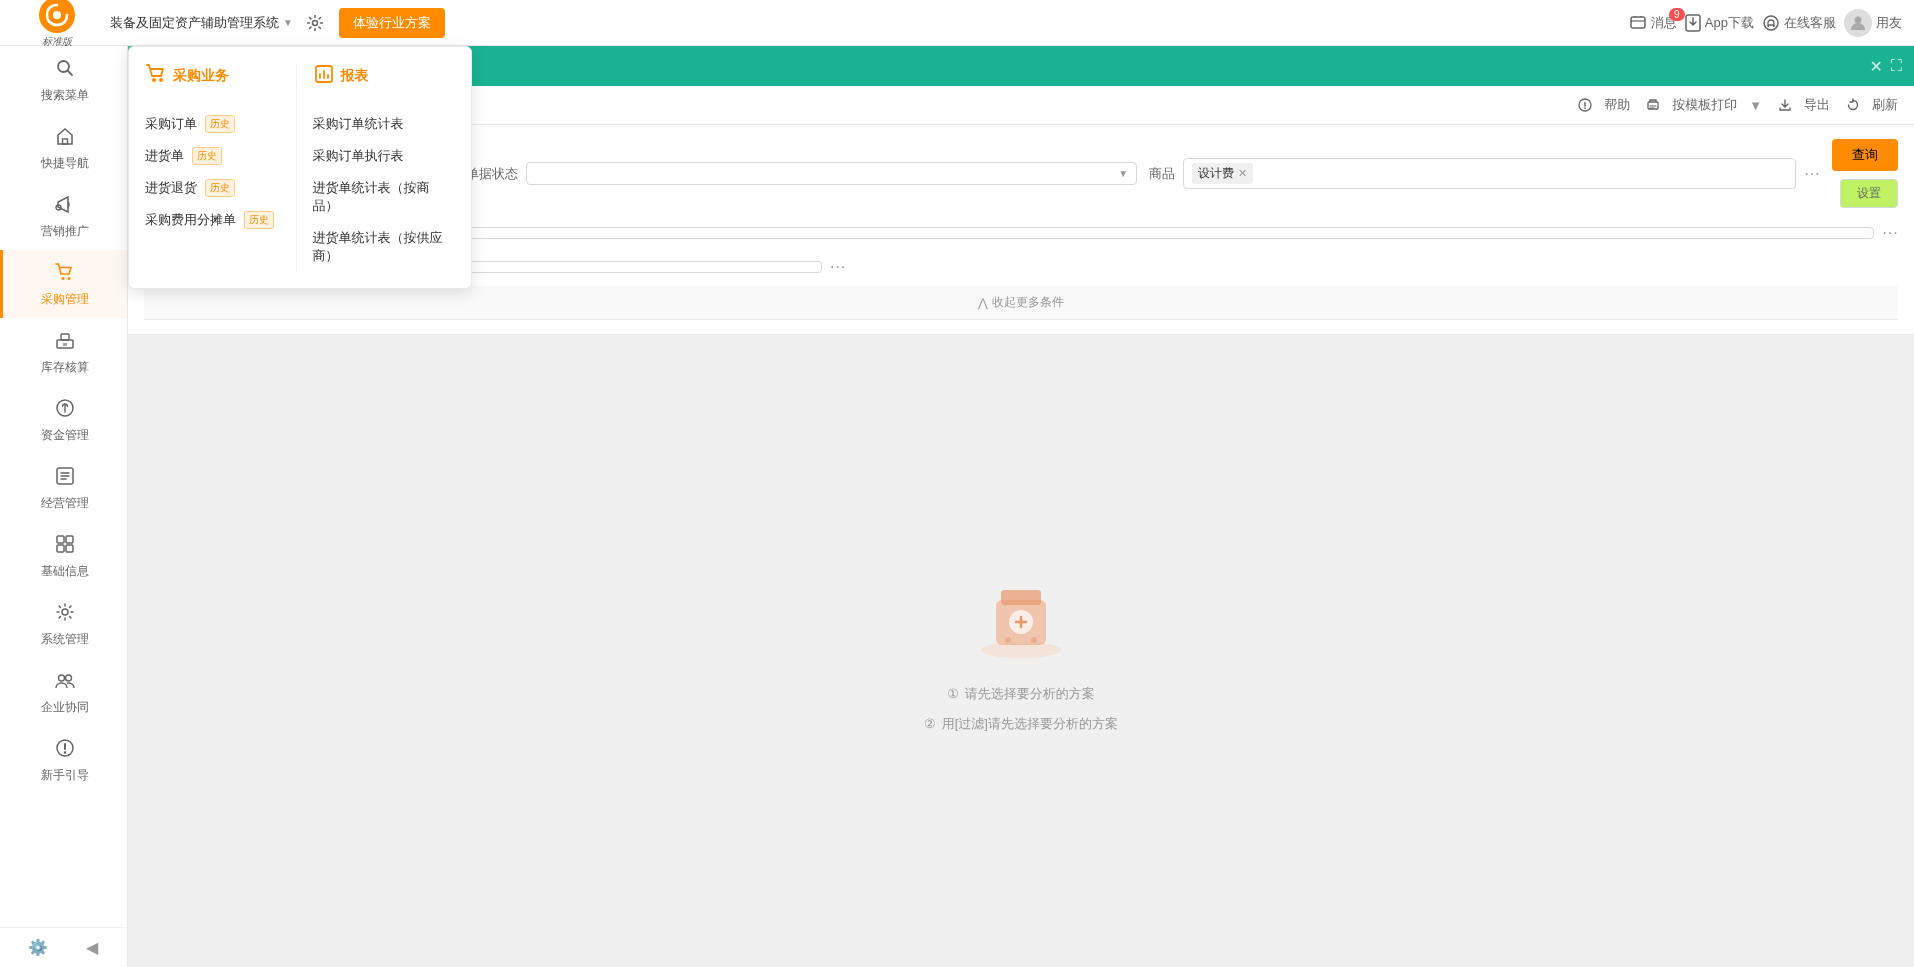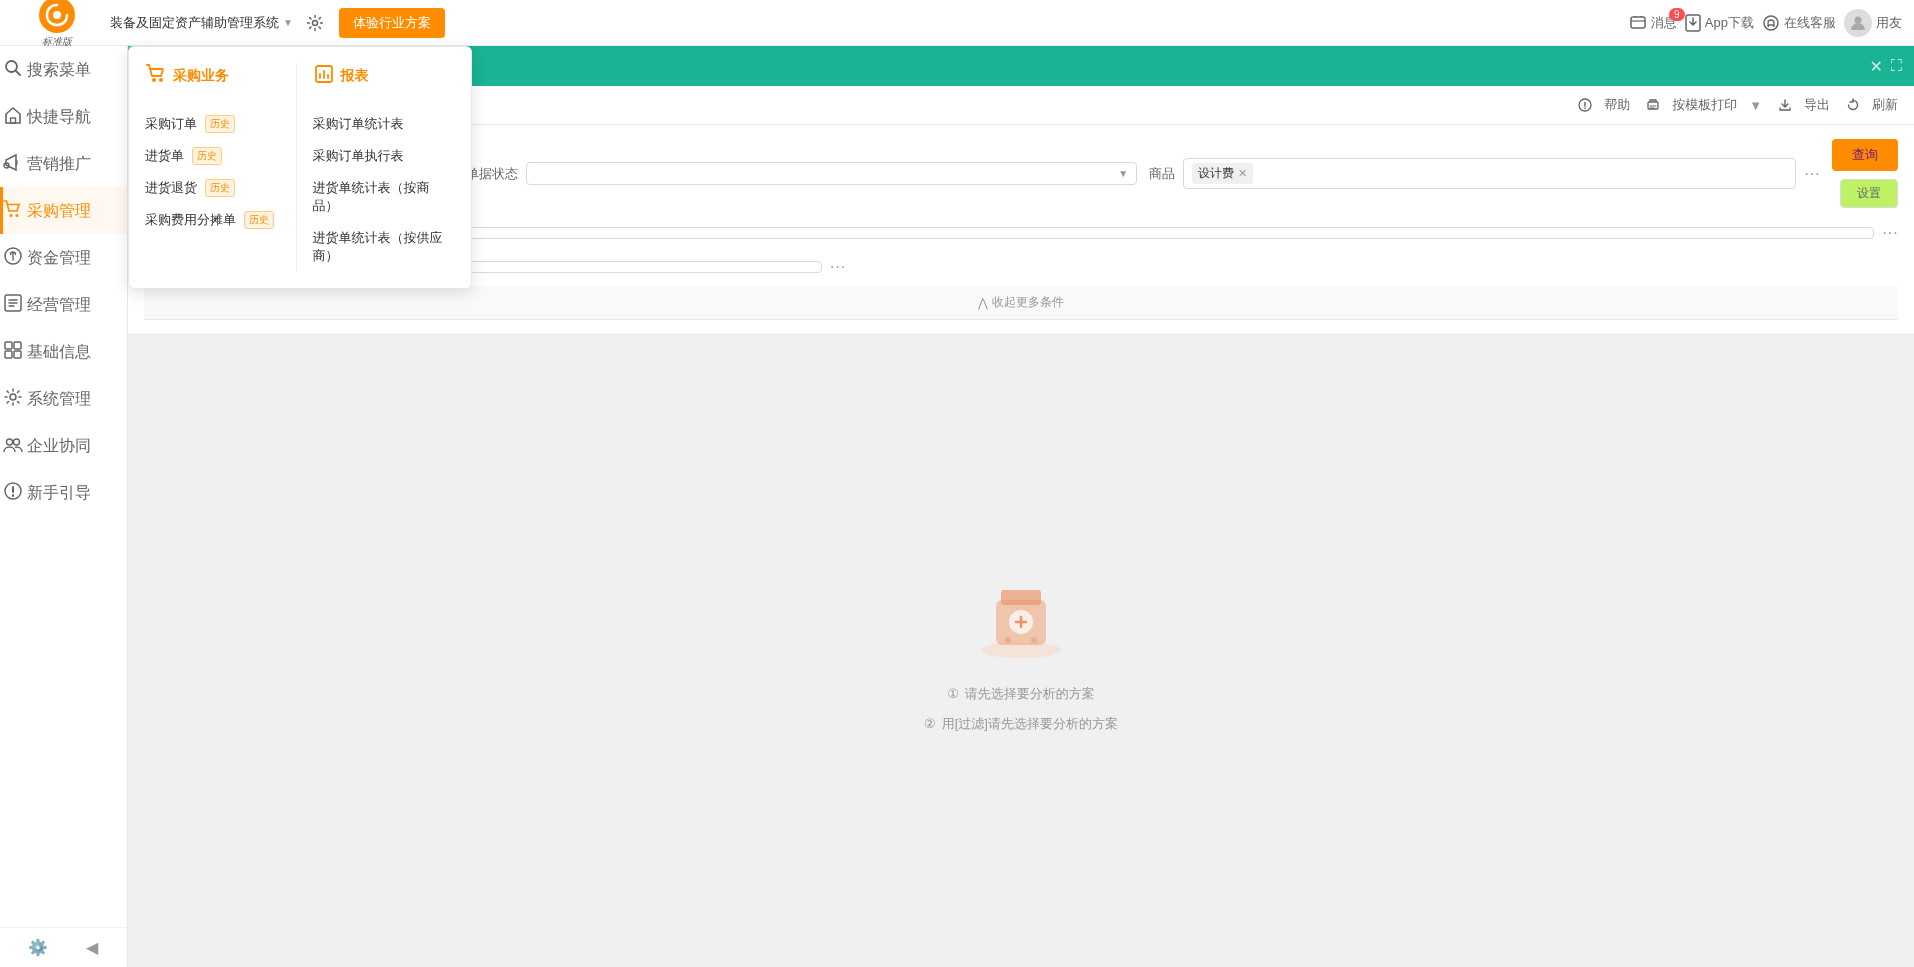--- a/index.html
+++ b/index.html
@@ -21,21 +21,21 @@
     .system-title-dropdown { display: flex; align-items: center; gap: 4px; cursor: pointer; }
     .dropdown-arrow { color: #999; font-size: 10px; }
     .settings-icon { width: 28px; height: 28px; display: flex; align-items: center; justify-content: center; color: #666; cursor: pointer; margin-left: 8px; }
     .industry-btn { background: #ff8c00; color: #fff; border: none; border-radius: 4px; padding: 6px 14px; font-size: 13px; cursor: pointer; margin-left: 10px; }
     .top-bar-right { margin-left: auto; display: flex; align-items: center; gap: 8px; }
     .top-bar-item { display: flex; align-items: center; gap: 4px; color: #666; cursor: pointer; font-size: 13px; position: relative; }
     .badge { background: #ff4d4f; color: #fff; border-radius: 10px; font-size: 10px; padding: 1px 5px; position: absolute; top: -6px; right: -8px; min-width: 16px; text-align: center; }
     .user-avatar { width: 28px; height: 28px; background: #ddd; border-radius: 50%; display: flex; align-items: center; justify-content: center; color: #999; font-size: 16px; }
 
     
-    .sidebar-item { display: flex; align-items: center; padding: 12px 0 10px; cursor: pointer; color: #666; font-size: 16px; gap: 4px; border-left: 3px solid transparent; }
+    .sidebar-item { display: flex; flex-direction: column; align-items: center; padding: 12px 0 10px; cursor: pointer; color: #666; font-size: 12px; gap: 4px; border-left: 3px solid transparent; }
     .sidebar-item.active { background: #fff8f0; color: #ff8c00; border-left-color: #ff8c00; }
     .sidebar-item-icon { font-size: 18px; }
     .sidebar-bottom { margin-top: auto; display: flex; align-items: center; justify-content: space-around; padding: 10px; border-top: 1px solid #f0f0f0; }
     .sidebar-bottom-icon { color: #999; cursor: pointer; font-size: 16px; }
 
     
     .tab { height: 40px; padding: 0 16px; display: flex; align-items: center; gap: 6px; cursor: pointer; font-size: 13px; color: #fff; background: transparent; border: none; }
     .tab.active { background: #fff; color: #333; }
     .tab-close { color: #999; font-size: 11px; margin-left: 4px; }
     .tab-home { color: #fff; background: rgba(255,255,255,0.2); }
@@ -52,21 +52,21 @@
     .query-input { border: 1px solid #d9d9d9; border-radius: 4px; padding: 5px 8px; font-size: 13px; color: #333; display: flex; align-items: center; gap: 4px; cursor: pointer; min-width: 140px; }
     .query-input .arrow { color: #999; font-size: 10px; }
     .tag-input { border: 1px solid #d9d9d9; border-radius: 4px; padding: 4px 8px; display: flex; align-items: center; gap: 6px; min-width: 120px; }
     .tag { background: #f0f0f0; border-radius: 3px; padding: 2px 6px; display: flex; align-items: center; gap: 4px; font-size: 12px; color: #333; }
     .tag-close { color: #999; cursor: pointer; font-size: 11px; }
     .date-range { display: flex; align-items: center; gap: 4px; }
     .date-btn { border: none; background: none; color: #1890ff; cursor: pointer; font-size: 12px; }
     .ellipsis-btn { color: #999; cursor: pointer; font-size: 16px; }
     .collapse-bar { display: flex; align-items: center; justify-content: center; padding: 8px; background: #f9f9f9; cursor: pointer; color: #999; font-size: 12px; gap: 4px; border-bottom: 1px solid #e8e8e8; }
     .action-buttons { display: flex; gap: 8px; flex-direction: column; align-items: flex-end; }
-    .btn-query { background: #ff8c00; color: #701a75; border: none; border-radius: 4px; padding: 7px 20px; font-size: 13px; cursor: pointer; }
+    .btn-query { background: #ff8c00; color: #000000; border: none; border-radius: 4px; padding: 7px 20px; font-size: 13px; cursor: pointer; }
     .btn-settings { border: 1px solid #d9d9d9; background: #bef264; color: #666; border-radius: 4px; padding: 5px 16px; font-size: 12px; cursor: pointer; }
 
     
     .empty-state { display: flex; flex-direction: column; align-items: center; justify-content: center; height: 100%; gap: 12px; padding: 60px 0; }
 
     
     .dropdown-menu { position: absolute; top: 46px; left: 128px; background: #fff; border: 1px solid #e8e8e8; border-radius: 6px; box-shadow: 0 4px 16px rgba(0,0,0,0.12); z-index: 100; display: flex; padding: 16px; gap: 0; min-width: 340px; }
     .menu-column { flex: 1; }
     .menu-column-title { display: flex; align-items: center; gap: 6px; font-size: 14px; color: #ff8c00; font-weight: bold; margin-bottom: 12px; padding-bottom: 8px; }
     .menu-column + .menu-column { border-left: 1px solid #f0f0f0; padding-left: 16px; margin-left: 8px; }
@@ -169,20 +169,30 @@
       </div>
       <div class="sidebar-item active">
         <span class="sidebar-item-icon">
           <svg width="20" height="20" viewBox="0 0 20 20" fill="none">
               <circle cx="8" cy="16.5" r="1.5" fill="#ff8c00"></circle>
               <circle cx="14" cy="16.5" r="1.5" fill="#ff8c00"></circle>
               <path d="M1 2h2.5l2.5 10h8l2-6.5H5" stroke="#ff8c00" stroke-width="1.6" stroke-linecap="round"></path>
             </svg>
         </span>
         <span style="color:#ff8c00">采购管理</span>
+      </div>
+      <div class="sidebar-item">
+        <span class="sidebar-item-icon">
+          <svg width="20" height="20" viewBox="0 0 20 20" fill="none">
+              <rect x="2" y="10" width="16" height="8" rx="1" stroke="#666" stroke-width="1.5"></rect>
+              <rect x="6" y="4" width="8" height="6" rx="1" stroke="#666" stroke-width="1.4"></rect>
+              <path d="M9 13v3M11 13v3" stroke="#666" stroke-width="1.2"></path>
+            </svg>
+        </span>
+        <span>库存核算</span>
       </div>
       <div class="sidebar-item">
         <span class="sidebar-item-icon">
           <svg width="20" height="20" viewBox="0 0 20 20" fill="none">
               <circle cx="10" cy="10" r="8" stroke="#666" stroke-width="1.5"></circle>
               <path d="M10 6v8M7.5 8.5c0-1.4 1.12-2.5 2.5-2.5s2.5 1.12 2.5 2.5" stroke="#666" stroke-width="1.4" stroke-linecap="round"></path>
             </svg>
         </span>
         <span>资金管理</span>
       </div>

